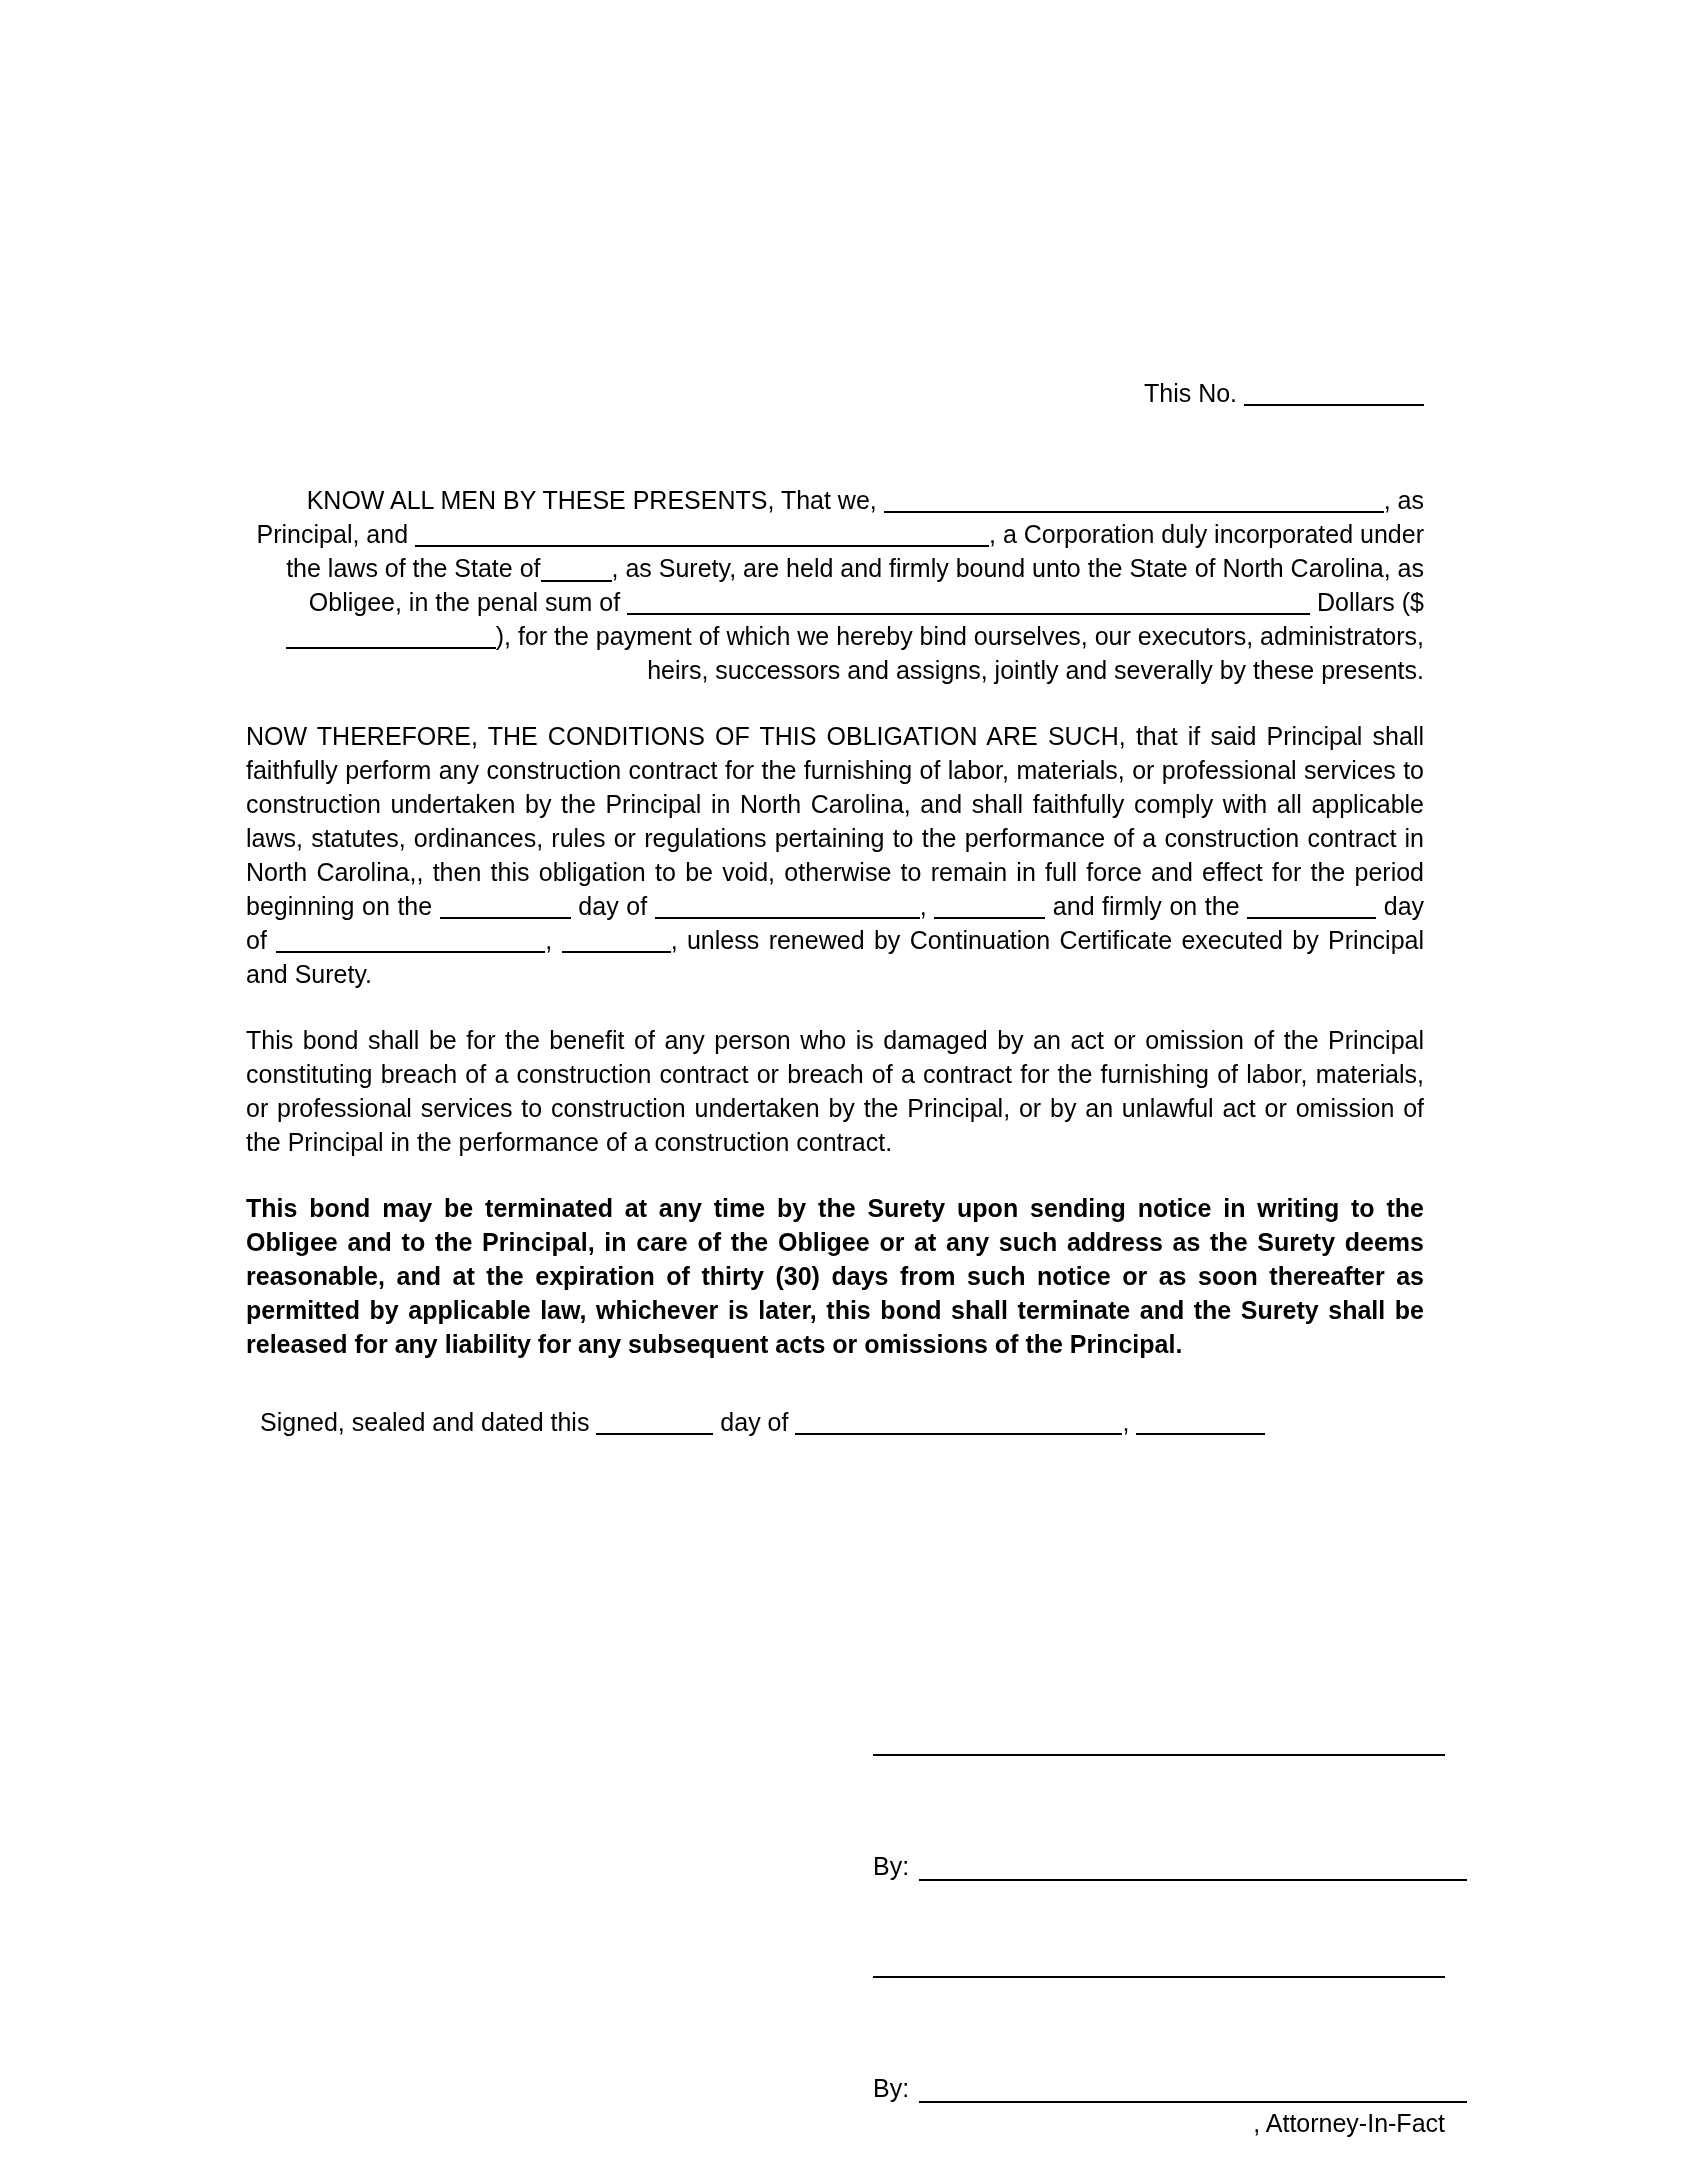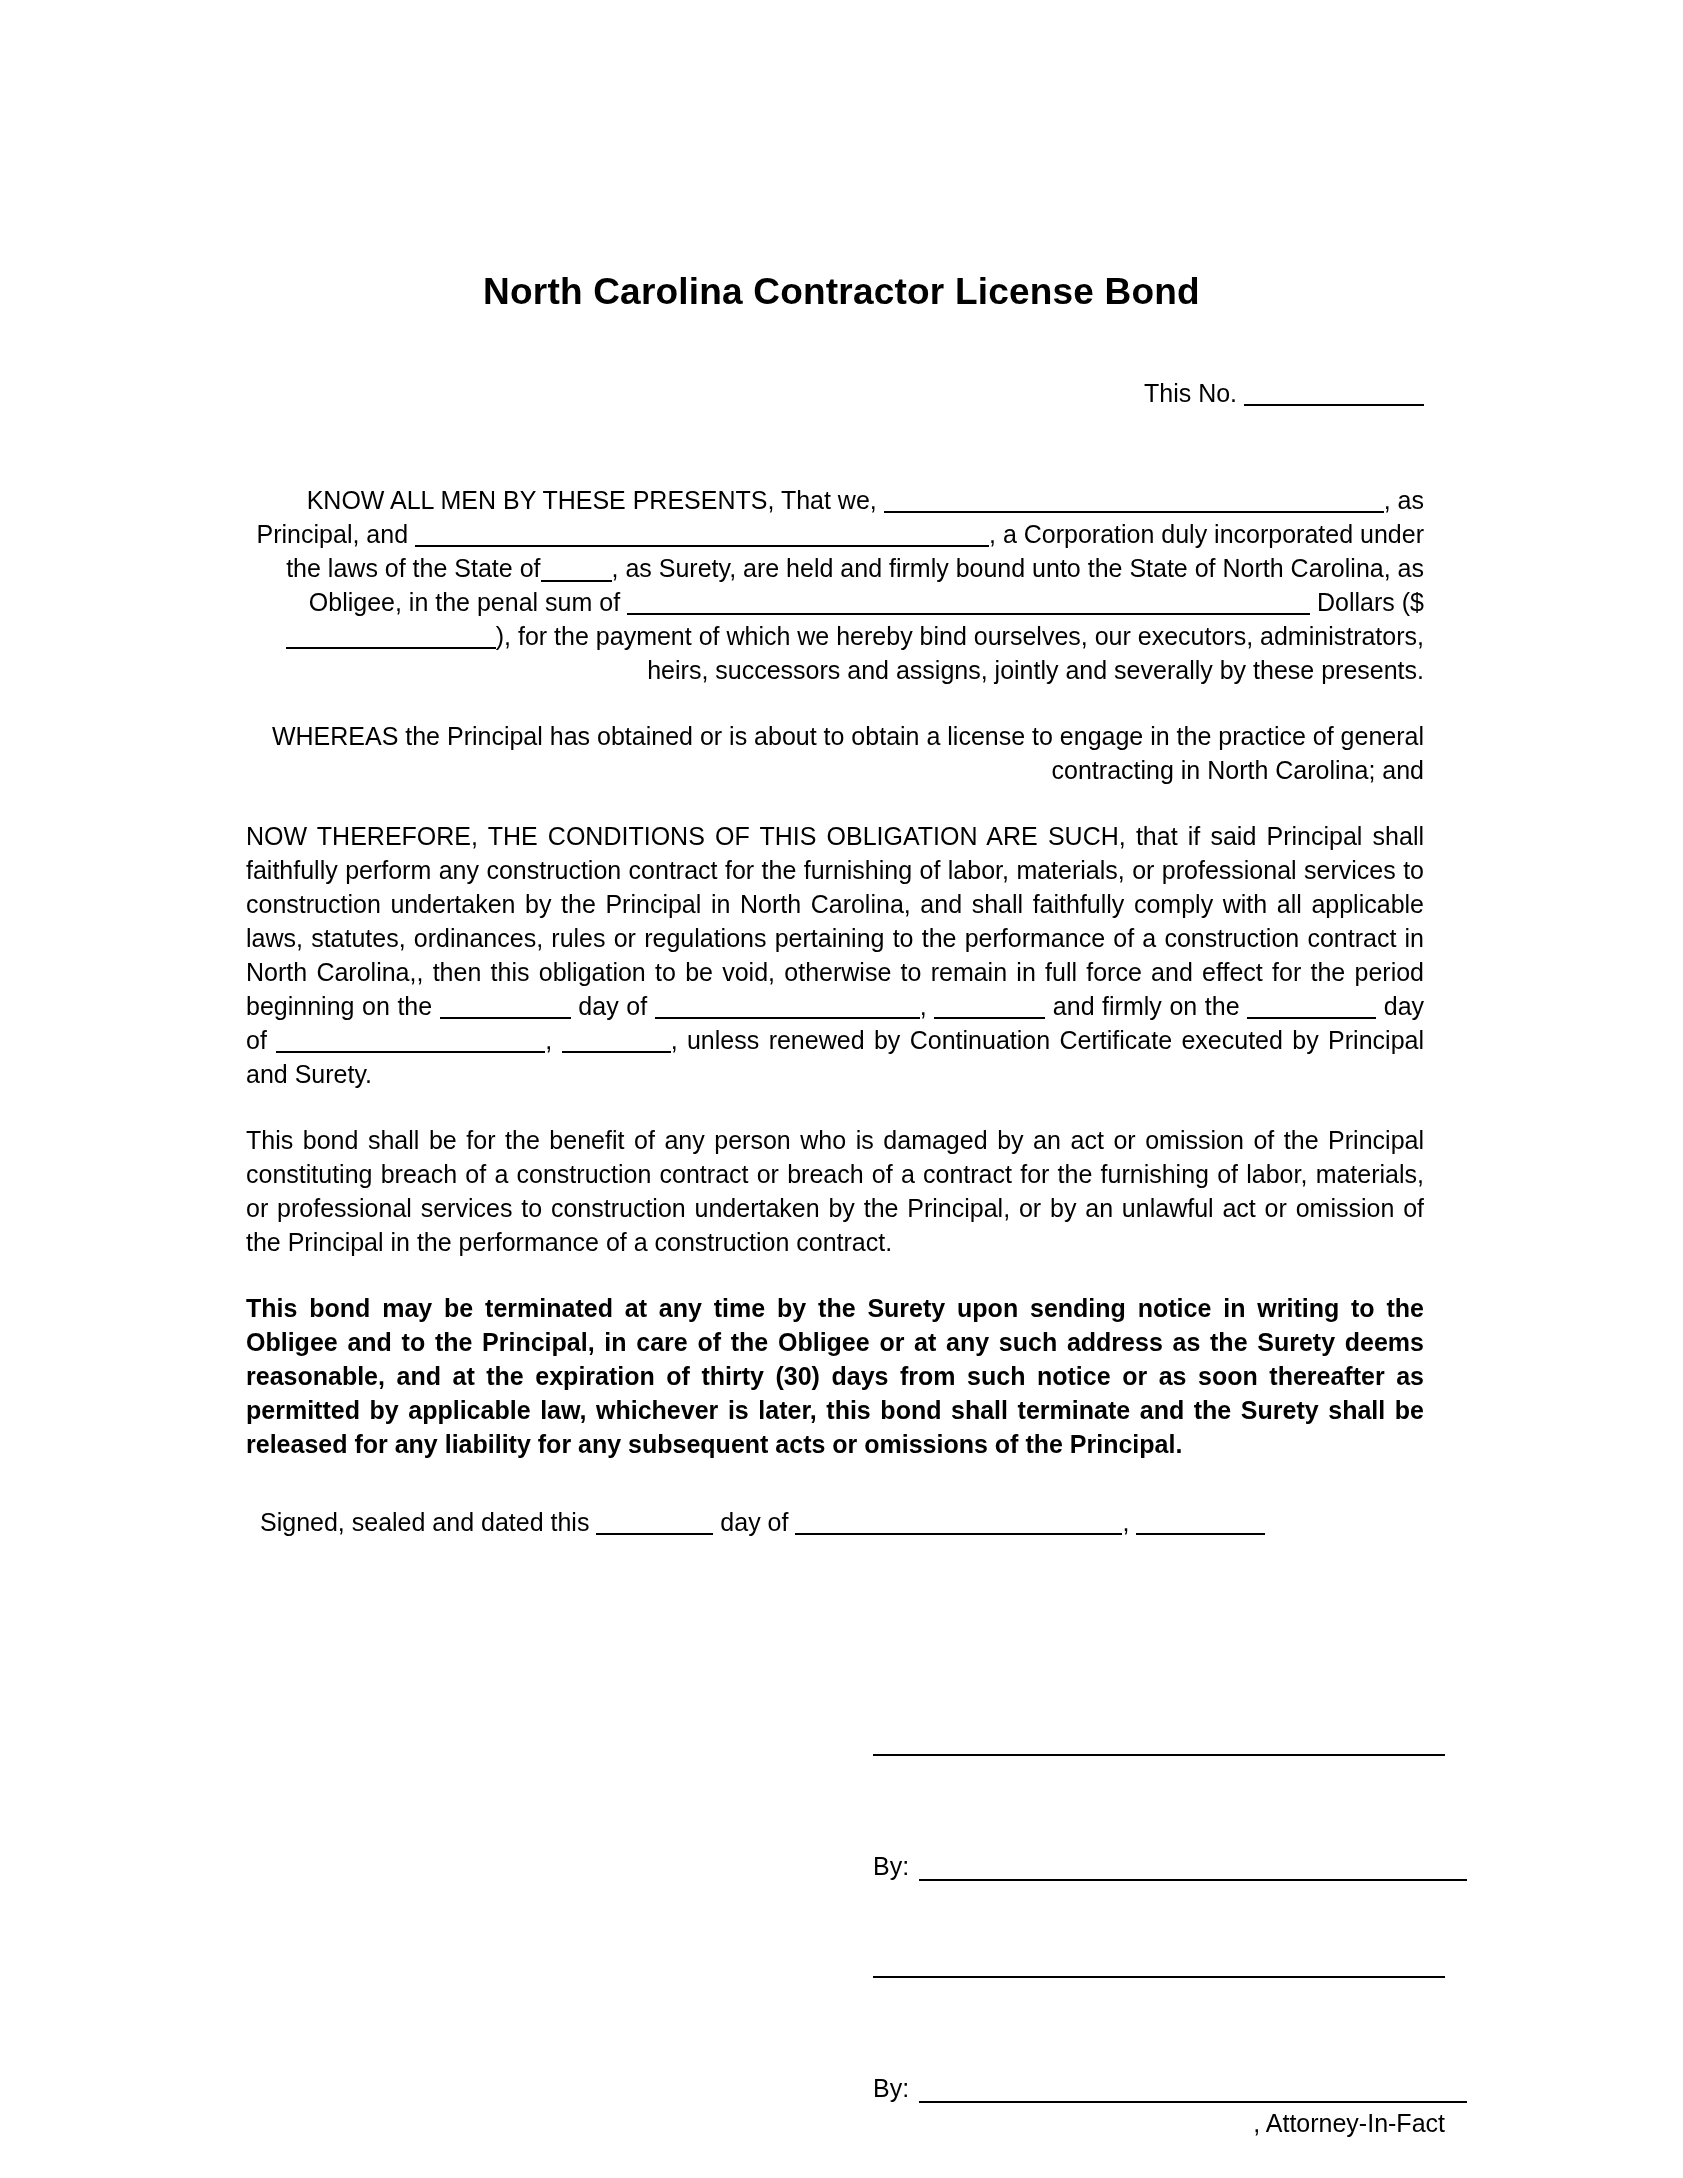--- a/index.html
+++ b/index.html
@@ -131,38 +131,36 @@
     text-align: right;
     width: 572px;
     font-size: 25px;
   }
 </style>
 </head>
 <body>
 
 <div class="page">
 
-  <h1 class="doc-title">North Carolina Contractor License Bond</h1>
 
   <div class="content">
 
     <div class="bond-no-row">
       <span>This No.</span>
       <span class="rule r-bondno"></span>
     </div>
 
     <p class="para nojust">
       <span>KNOW ALL MEN BY THESE PRESENTS, That we,</span>
       <span class="rule r-w1"></span><span>, as Principal, and</span>
       <span class="rule r-w2"></span><span>, a Corporation duly incorporated under the laws of the State of</span><span class="rule r-state"></span><span>, as Surety, are held and firmly bound unto the State of North Carolina, as Obligee, in the penal sum of</span>
       <span class="rule r-penal"></span>
       <span>Dollars ($</span><span class="rule r-dollars"></span><span>), for the payment of which we hereby bind ourselves, our executors, administrators, heirs, successors and assigns, jointly and severally by these presents.</span>
     </p>
 
-    <p class="para nojust">WHEREAS the Principal has obtained or is about to obtain a license to engage in the practice of general contracting in North Carolina; and</p>
 
 
     <p class="para">
       <span>NOW THEREFORE, THE CONDITIONS OF THIS OBLIGATION ARE SUCH, that if said Principal shall faithfully perform any construction contract for the furnishing of labor, materials, or professional services to construction undertaken by the Principal in North Carolina, and shall faithfully comply with all applicable laws, statutes, ordinances, rules or regulations pertaining to the performance of a construction contract in North Carolina,, then this obligation to be void, otherwise to remain in full force and effect for the period beginning on the</span>
       <span class="rule r-day1"></span>
       <span>day of</span>
       <span class="rule r-month1"></span><span>,</span>
       <span class="rule r-year1"></span>
       <span>and firmly on the</span>
       <span class="rule r-day2"></span>

